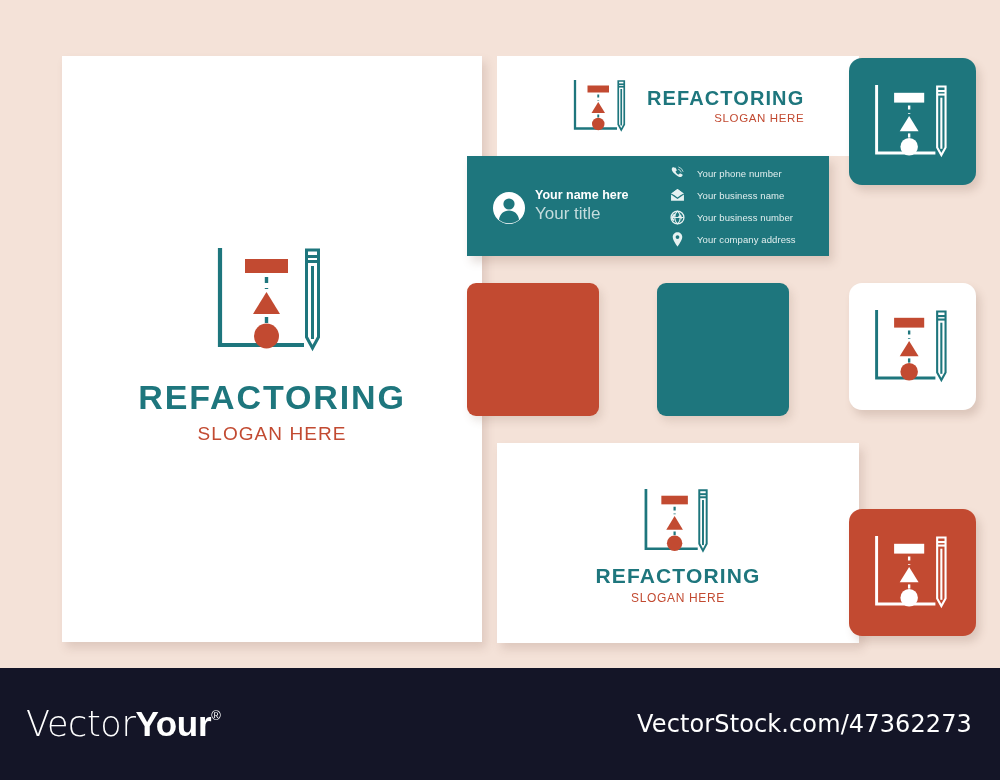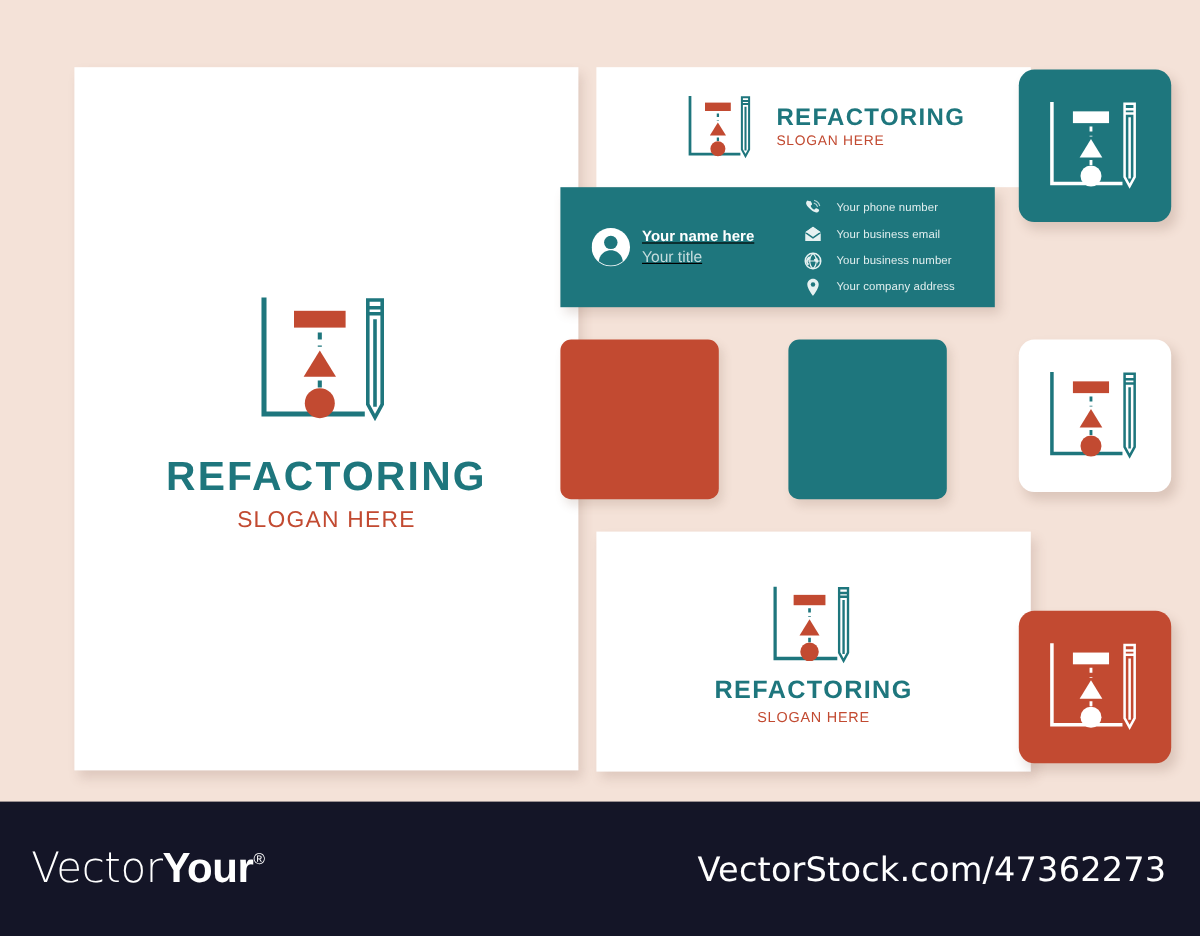--- a/index.html
+++ b/index.html
@@ -43,20 +43,21 @@
     letter-spacing: 0.055em;
     color: #1e767d;
     line-height: 1.05;
     white-space: nowrap;
   }
   .brandslogan {
     color: #c24a31;
     letter-spacing: 0.055em;
     line-height: 1.05;
     white-space: nowrap;
+    text-align: right;
   }
 
   
   #card-front {
     left: 467px; top: 56px;
     width: 362px; height: 100px;
     display: flex; align-items: center;
     box-shadow: none;
   }
   #card-front .inner {
@@ -71,29 +72,29 @@
   #card-back {
     position: absolute;
     left: 467px; top: 156px;
     width: 362px; height: 100px;
     background: #1e767d;
     box-shadow: 4px 6px 9px rgba(120, 85, 70, 0.20);
     display: flex; align-items: center;
   }
   #card-back .person {
     display: flex; align-items: flex-end; gap: 10px;
-    margin-left: 26px; width: 170px; text-decoration: underline;
+    margin-left: 26px; width: 170px;
   }
   .avatar-badge { flex: 0 0 auto; }
   #card-back .pname {
     color: #ffffff; font-weight: bold; font-size: 12.5px;
     line-height: 1.25; white-space: nowrap;
   }
   #card-back .ptitle {
-    color: #c4dcdd; font-size: 13px;
+    color: #c4dcdd; font-size: 17px;
     line-height: 1.25; white-space: nowrap;
   }
   .contact-list {
     display: flex; flex-direction: column;
     gap: 5px; margin-left: 6px;
   }
   .contact-row { display: flex; align-items: center; gap: 11px; }
   .contact-row .c-ico { width: 17px; height: 17px; display: block; flex: 0 0 17px; }
   .contact-row .c-txt {
     color: #e2efef; font-size: 9.5px; white-space: nowrap;
@@ -146,21 +147,21 @@
     font-size: 35px;
     letter-spacing: -0.01em;
     display: flex; align-items: flex-start;
   }
   #wm-logo .thin  { font-weight: 300; font-family: "DejaVu Sans", sans-serif; }
   #wm-logo .bold  { font-weight: bold; }
   #wm-logo .reg   { font-size: 13px; margin-top: 4px; }
   #wm-url {
     margin-right: 28px;
     color: #ffffff;
-    font-size: 28px;
+    font-size: 24px;
     letter-spacing: 0.005em;
     font-family: "DejaVu Sans", sans-serif;
   }
 </style>
 </head>
 <body>
 
 <div class="stage">
 
   <div class="paper" id="letterhead">
@@ -239,21 +240,21 @@
         </svg>
         <span class="c-txt">Your phone number</span>
       </div>
 
       <div class="contact-row">
         <svg class="c-ico" viewBox="0 0 20 20">
           <path d="M2.4 7.8 L10 2.4 L17.6 7.8 L17.6 16.2 L2.4 16.2 Z" fill="#e6f1f1"></path>
           <path d="M2.4 7.8 L10 13.2 L17.6 7.8" fill="none" stroke="#1e767d" stroke-width="1.5"></path>
           <path d="M2.4 7.8 L10 2.4 L17.6 7.8 L10 9.9 Z" fill="#e6f1f1"></path>
         </svg>
-        <span class="c-txt">Your business email</span>
+        <span class="c-txt">Your business name</span>
       </div>
 
       <div class="contact-row">
         <svg class="c-ico" viewBox="0 0 20 20">
           <circle cx="10" cy="10" r="7.6" fill="none" stroke="#e6f1f1" stroke-width="1.5"></circle>
           <path d="M10 2.6c4.3 3.6 4.3 11.2 0 14.8-4.3-3.6-4.3-11.2 0-14.8z" fill="none" stroke="#e6f1f1" stroke-width="1.2"></path>
           <line x1="2.7" y1="10" x2="17.3" y2="10" stroke="#e6f1f1" stroke-width="1.2"></line>
           <path d="M6.4 5.4c1.4 1.3 1.1 3.2-.4 3.6-1.2.3-1.6 1.7-.6 2.6.9.8.6 2.2-.3 2.9 -2.4-2-2.8-6.4 1.3-9.1z" fill="#e6f1f1"></path>
           <path d="M12.6 5.1c1.6 1.1 1 2.6-.4 2.6-1.3 0-1.8 1.3-.7 2.2 1 .8 2.4.5 2.9 1.8.4 1.1-.4 2.3-1.6 3 2.6-1.6 3.6-5.6 -.2-9.6z" fill="#e6f1f1"></path>
         </svg>

